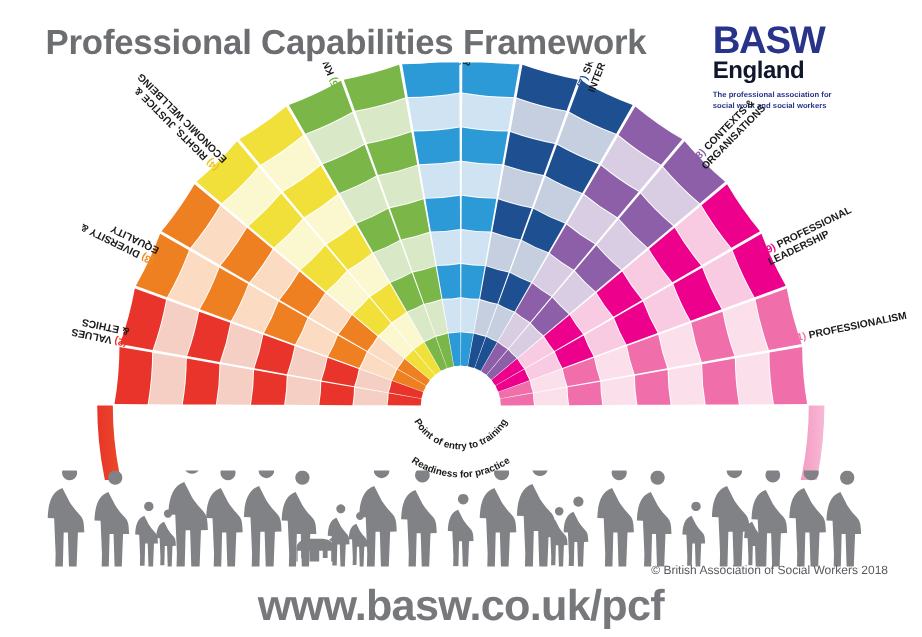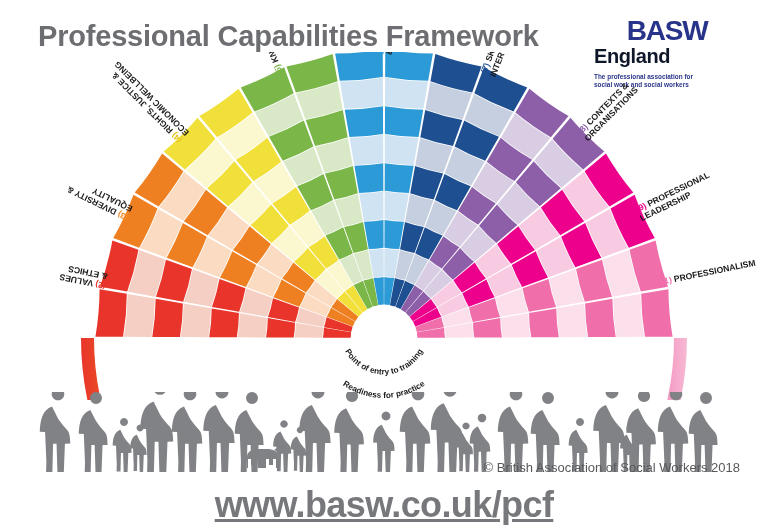--- a/index.html
+++ b/index.html
@@ -10,42 +10,41 @@
   #root{position:absolute;inset:0;border-radius:22px;}
 
   .page-title{
     position:absolute;left:38px;top:20px;
     font-size:29px;font-weight:700;color:#6d6e71;letter-spacing:-0.2px;
     white-space:nowrap;
   }
 
   .logo{position:absolute;right:28px;top:18px;width:146px;text-align:left;}
   .logo-basw{
-    font-size:28px;font-weight:700;color:#28348a;line-height:0.95;
+    font-size:32px;font-weight:700;color:#28348a;line-height:0.95;
     letter-spacing:-1.2px;
-    text-align:center;
   }
   .logo-eng{
     font-size:20px;font-weight:700;color:#0f172a;line-height:1.05;
     letter-spacing:-0.4px;margin-top:1px;
   }
   .logo-tag{
     font-size:6.4px;font-weight:700;color:#28348a;line-height:1.35;
     margin-top:6px;letter-spacing:0.02px;
   }
 
   #wheel{position:absolute;left:0;top:52px;width:768px;height:348px;}
 
   .copyright{
-    position:absolute;right:28px;top:460px;
-    font-size:13px;color:#58595b;white-space:nowrap;padding-left:12px;
+    position:absolute;right:28px;top:470px;
+    font-size:10px;color:#58595b;white-space:nowrap;padding-left:12px;
   }
   .url{
     position:absolute;left:0;right:0;top:484px;text-align:center;
-    font-size:36px;font-weight:700;color:#77787b;letter-spacing:-0.6px;text-decoration:underline;
+    font-size:36px;font-weight:700;color:#77787b;letter-spacing:-0.6px;
   }
   #people{position:absolute;left:0;top:392px;width:768px;height:80px;}
 </style>
 </head>
 <body>
 
 <div id="root">
 
   <div class="page-title">Professional Capabilities Framework</div>
 

